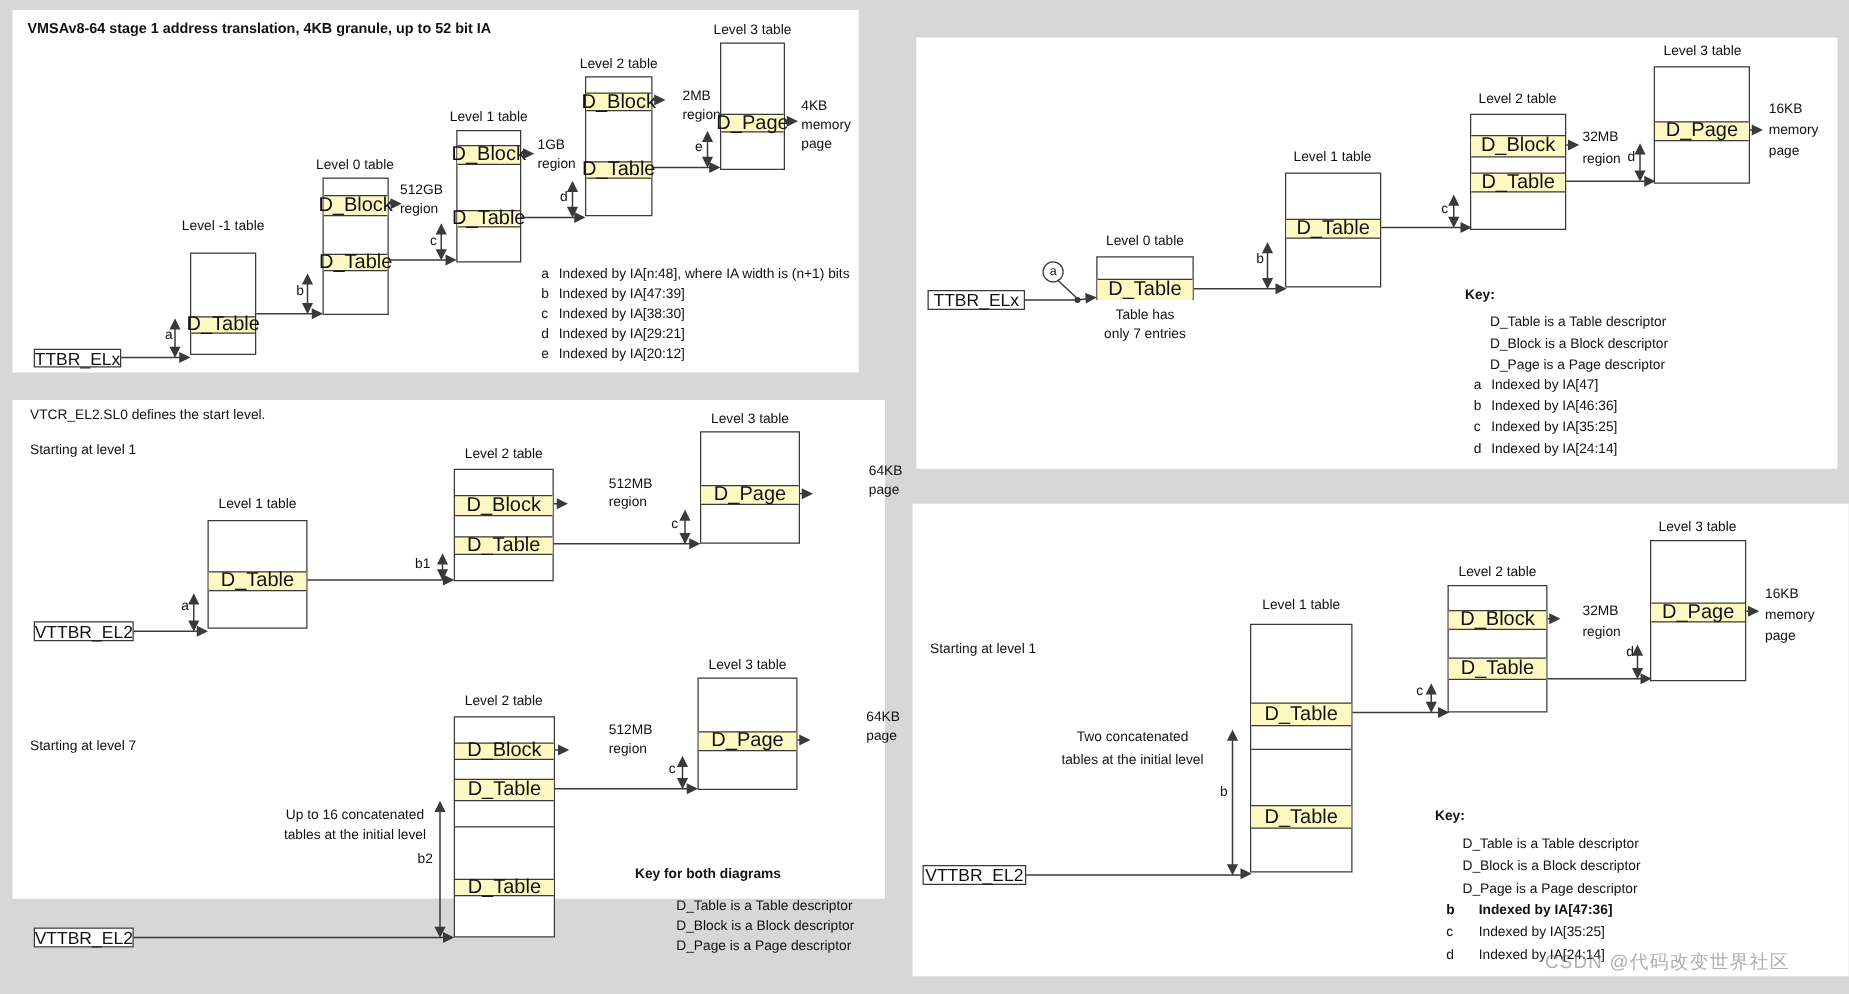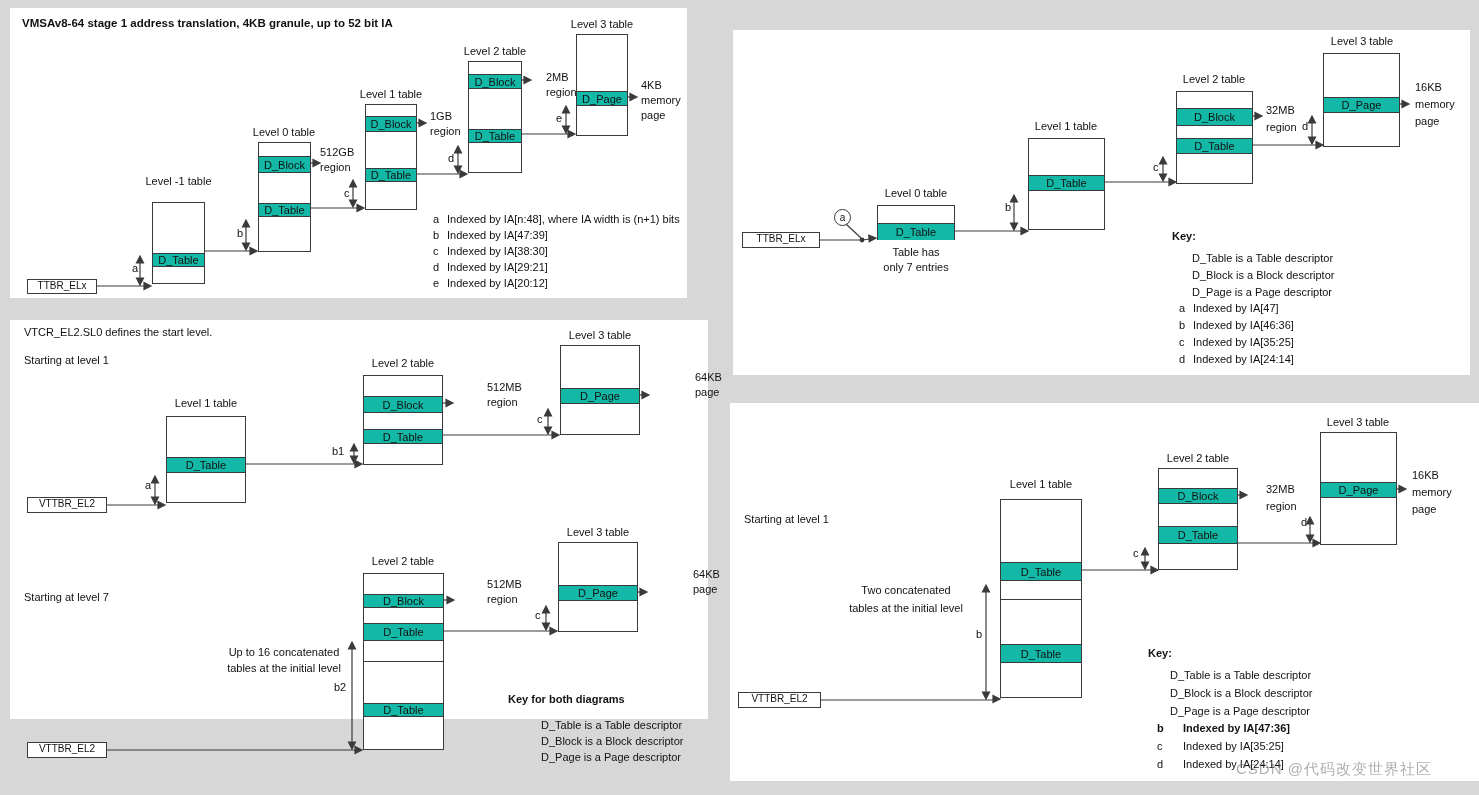--- a/index.html
+++ b/index.html
@@ -5,26 +5,26 @@
   html,body{margin:0;padding:0;}
   body{
     width:1479px;height:795px;position:relative;
     background:#d7d7d7;
     font-family:"Liberation Sans","DejaVu Sans",sans-serif;
     color:#111;overflow:hidden;
   }
   .panel{position:absolute;background:#ffffff;}
   .tbl{position:absolute;border:1.2px solid #3a3a3a;background:#fff;box-sizing:border-box;}
   .row{position:absolute;left:0;right:0;border-top:1.2px solid #3a3a3a;border-bottom:1.2px solid #3a3a3a;
-       background:#14b8a6;box-sizing:border-box;display:flex;align-items:center;justify-content:center;
-       font-size:11px;white-space:nowrap;}
+       background:#fef9c3;box-sizing:border-box;display:flex;align-items:center;justify-content:center;
+       font-size:16px;white-space:nowrap;}
   .row.nob{border-bottom:none;}
   .hdiv{position:absolute;left:0;right:0;height:0;border-top:1.2px solid #3a3a3a;}
   .reg{position:absolute;border:1.2px solid #3a3a3a;background:#fff;box-sizing:border-box;
-       display:flex;justify-content:center;font-size:10px;white-space:nowrap;}
+       display:flex;align-items:center;justify-content:center;font-size:14px;white-space:nowrap;}
   .lbl{position:absolute;font-size:11px;line-height:15px;white-space:nowrap;}
   .lblc{text-align:center;white-space:normal;}
   .bold{font-weight:bold;}
   .multi div{white-space:nowrap;}
   .svg-overlay{position:absolute;left:0;top:0;pointer-events:none;}
   .circ{position:absolute;width:15px;height:15px;border:1.1px solid #3a3a3a;border-radius:50%;
         background:#fff;display:flex;align-items:center;justify-content:center;font-size:10px;}
   .keyrow{position:absolute;font-size:11px;white-space:nowrap;}
   .keyrow .kl{display:inline-block;width:14px;}
   .wm{position:absolute;font-size:15px;color:rgba(110,110,110,0.55);letter-spacing:1px;white-space:nowrap;z-index:9;}

